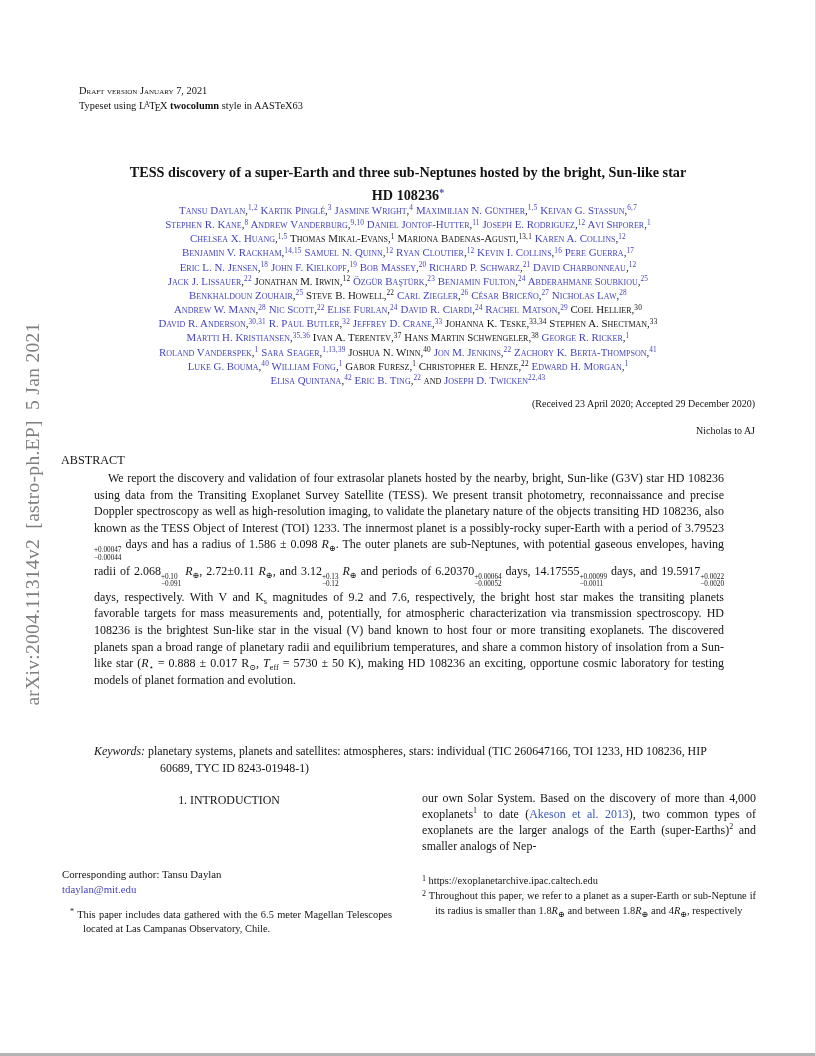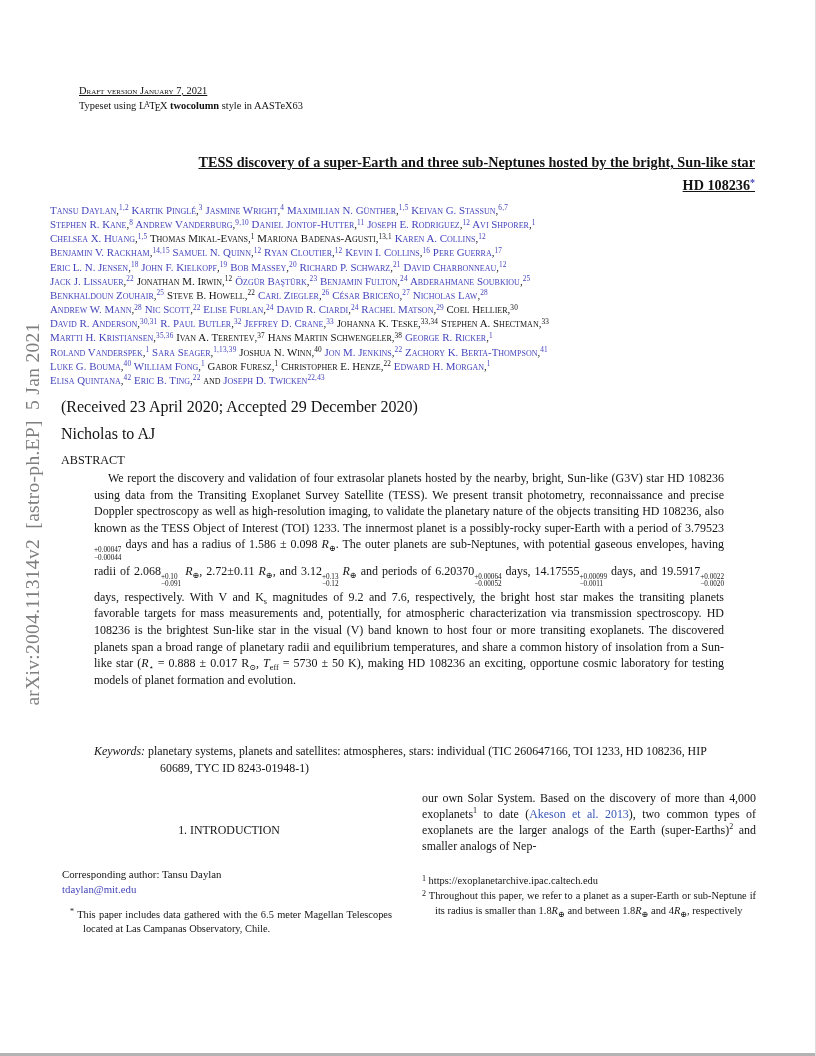--- a/index.html
+++ b/index.html
@@ -2,60 +2,60 @@
 <html lang="en" style="--link: #4444bb; --cite: #3757b8; --gray: #7f7f7f; --ink: #131313;"><head>
 <meta charset="utf-8">
 <style>
   html,body{margin:0;padding:0;background:#ffffff;}
   body{width:816px;height:1056px;position:relative;overflow:hidden;
        font-family:"Liberation Serif","DejaVu Serif",serif;color:var(--ink,#111);}
   .page{position:absolute;inset:0;background:#fff;}
   .edge-bottom{position:absolute;left:0;bottom:0;width:100%;height:3px;background:#b3b3b3;}
   .edge-right{position:absolute;right:0;top:0;width:1px;height:100%;background:#dcdcdc;}
 
-  .sc{font-variant:small-caps;text-decoration:underline;}
+  .sc{font-variant:small-caps;}
   .it{font-style:italic;}
   .bd{font-weight:bold;}
 
   .arxiv-banner{position:absolute;left:33px;top:514px;transform:translate(-50%,-50%) rotate(-90deg);
     white-space:pre;font-size:19.5px;color:var(--gray,#7f7f7f);letter-spacing:.3px;}
 
   .header{position:absolute;left:79px;top:84px;font-size:10.4px;line-height:14px;}
   .lx-a{font-size:.72em;vertical-align:.28em;margin-left:-.14em;margin-right:-.04em;}
   .lx-e{font-size:.95em;vertical-align:-.21em;margin-left:-.10em;margin-right:-.08em;}
 
-  .title{position:absolute;left:61px;width:694px;top:152px;text-align:right;
-    font-weight:bold;font-size:14.2px;line-height:20.5px;text-decoration:underline;}
+  .title{position:absolute;left:61px;width:694px;top:162px;text-align:center;
+    font-weight:bold;font-size:14.2px;line-height:20.5px;}
   .title .star{color:var(--link,#4444bb);font-size:10px;vertical-align:4px;font-weight:bold;}
 
-  .authors{position:absolute;left:50px;width:716px;top:204px;
+  .authors{position:absolute;left:50px;width:716px;top:204px;text-align:center;
     font-variant:small-caps;font-size:10.9px;line-height:13.15px;}
   .an{white-space:nowrap;}
   .an-linked{color:var(--link,#4444bb);}
   .an-plain{color:var(--ink,#111);}
   .asup{font-variant:normal;font-size:7.3px;position:relative;top:-3.6px;letter-spacing:.2px;}
 
-  .dates{position:absolute;left:61px;width:694px;text-align:left;font-size:16px;}
+  .dates{position:absolute;left:61px;width:694px;text-align:right;font-size:10px;}
   .received{top:398px;}
   .submitted{top:425px;}
   .abs-head{position:absolute;left:61px;width:694px;top:453px;font-size:12.2px;}
 
   .abs-body{position:absolute;left:94px;width:630px;top:470px;font-size:12px;line-height:16.6px;
     text-align:justify;text-indent:14px;}
   .pm{display:inline-flex;flex-direction:column;font-size:7.2px;line-height:7.6px;
     vertical-align:-4px;text-align:left;text-indent:0;}
   sup.s8{font-size:8px;line-height:0;}
   .sb{font-size:8.2px;vertical-align:-2.5px;line-height:0;}
 
   .keywords{position:absolute;left:94px;width:630px;top:743px;font-size:11.9px;line-height:16.6px;
     padding-left:66px;text-indent:-66px;box-sizing:border-box;}
   .kw-label{font-style:italic;}
 
   .col{position:absolute;width:334px;font-size:11.95px;line-height:16.1px;text-align:justify;}
-  .col-left{left:62px;top:792px;margin-top:30px;}
+  .col-left{left:62px;top:792px;}
   .col-right{left:422px;top:790px;}
   .sec-head{text-align:center;font-size:11.9px;margin-bottom:7px;text-indent:0;}
   .col p{margin:0;}
   .indent{text-indent:14px;}
   .cite{color:var(--cite,#3757b8);margin-top:40px;}
   .fnsup{font-size:8px;position:relative;top:-3.5px;}
 
   .fn-left{position:absolute;left:62px;width:334px;top:868px;font-size:10.8px;line-height:13.8px;text-align:left;}
   .fn-left .email{color:var(--link,#4444bb);margin-top:1px;}
   .star-fn{margin-top:11px;font-size:10.4px;line-height:13.4px;padding-left:21px;text-indent:-13px;

